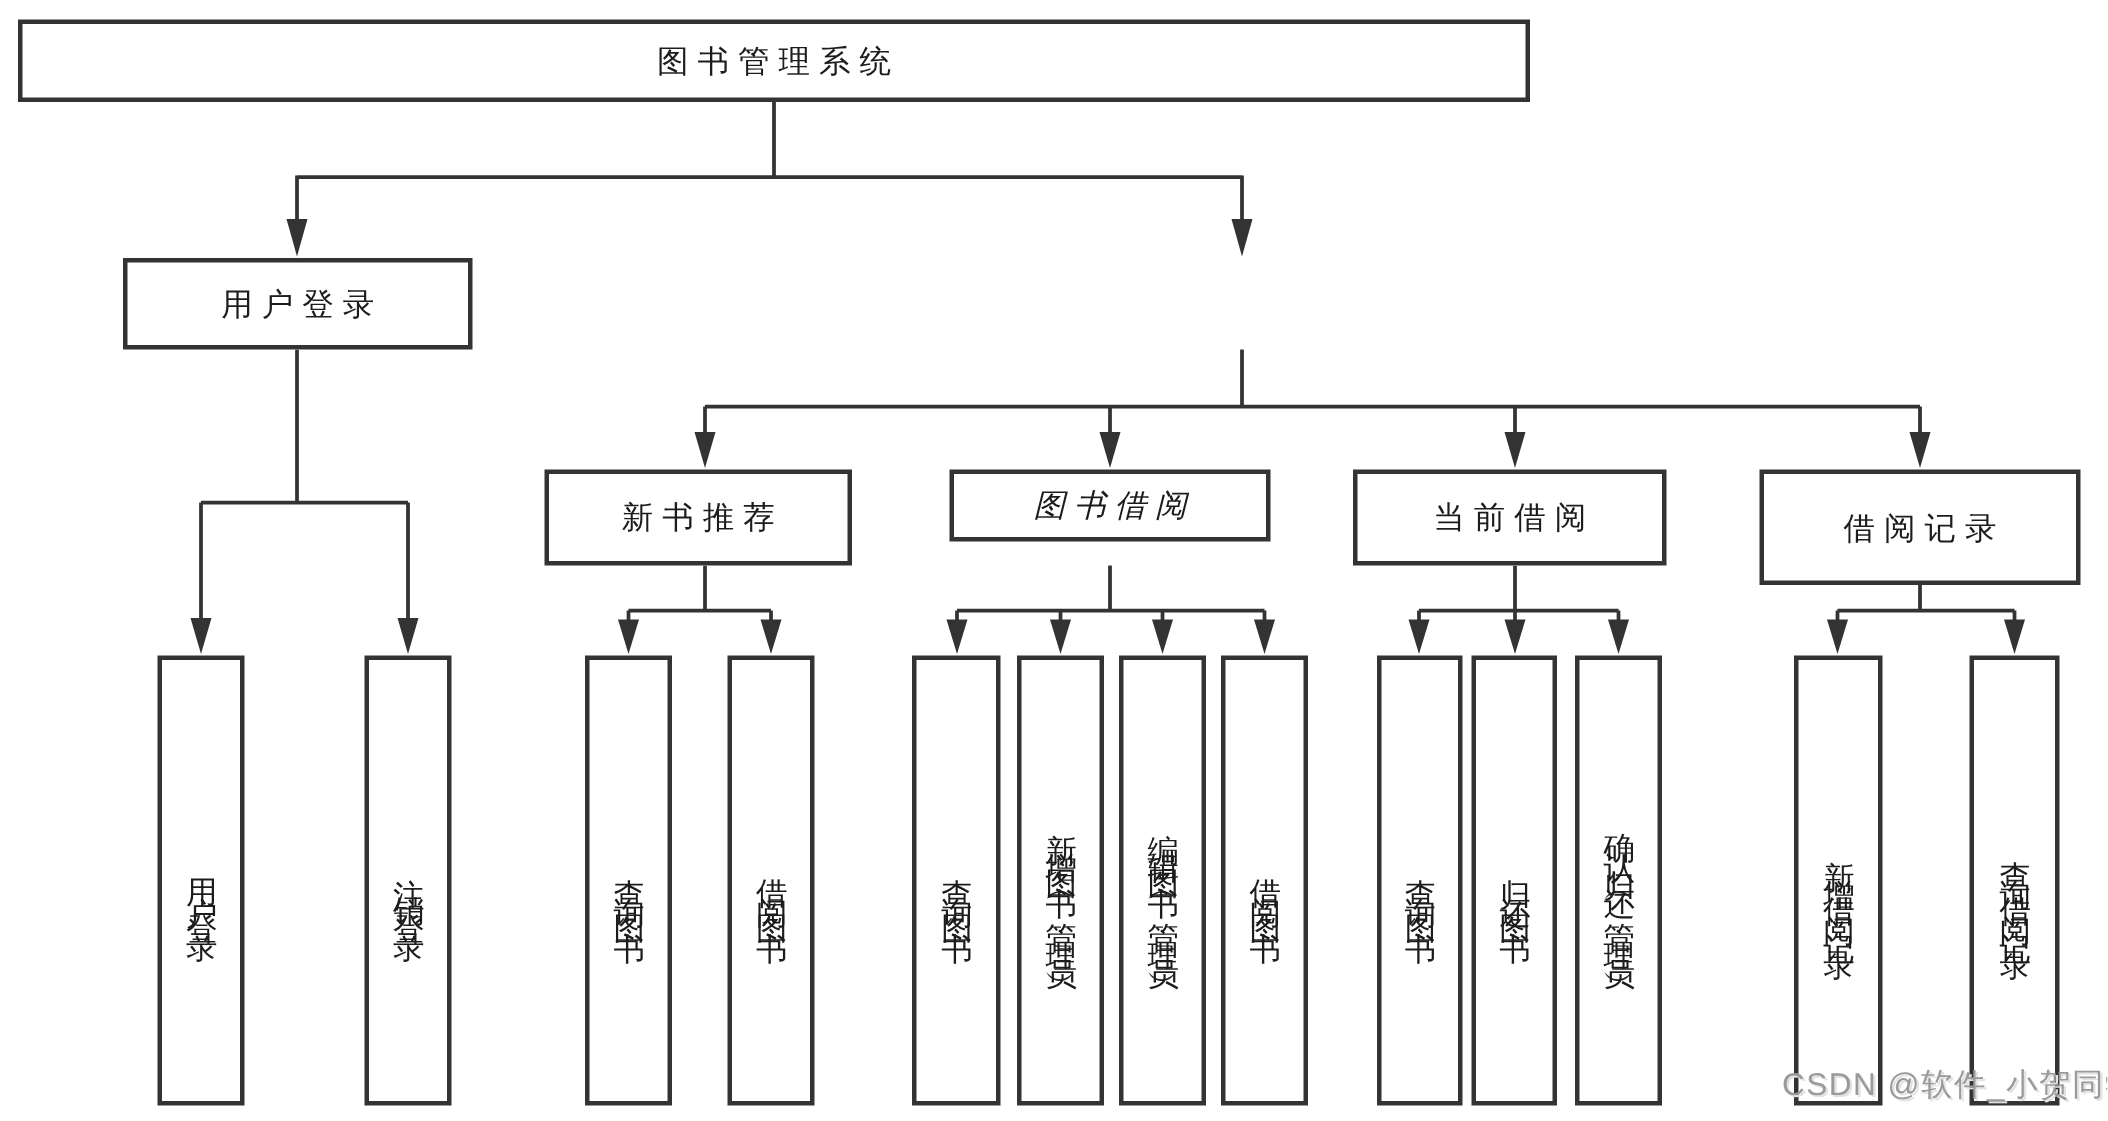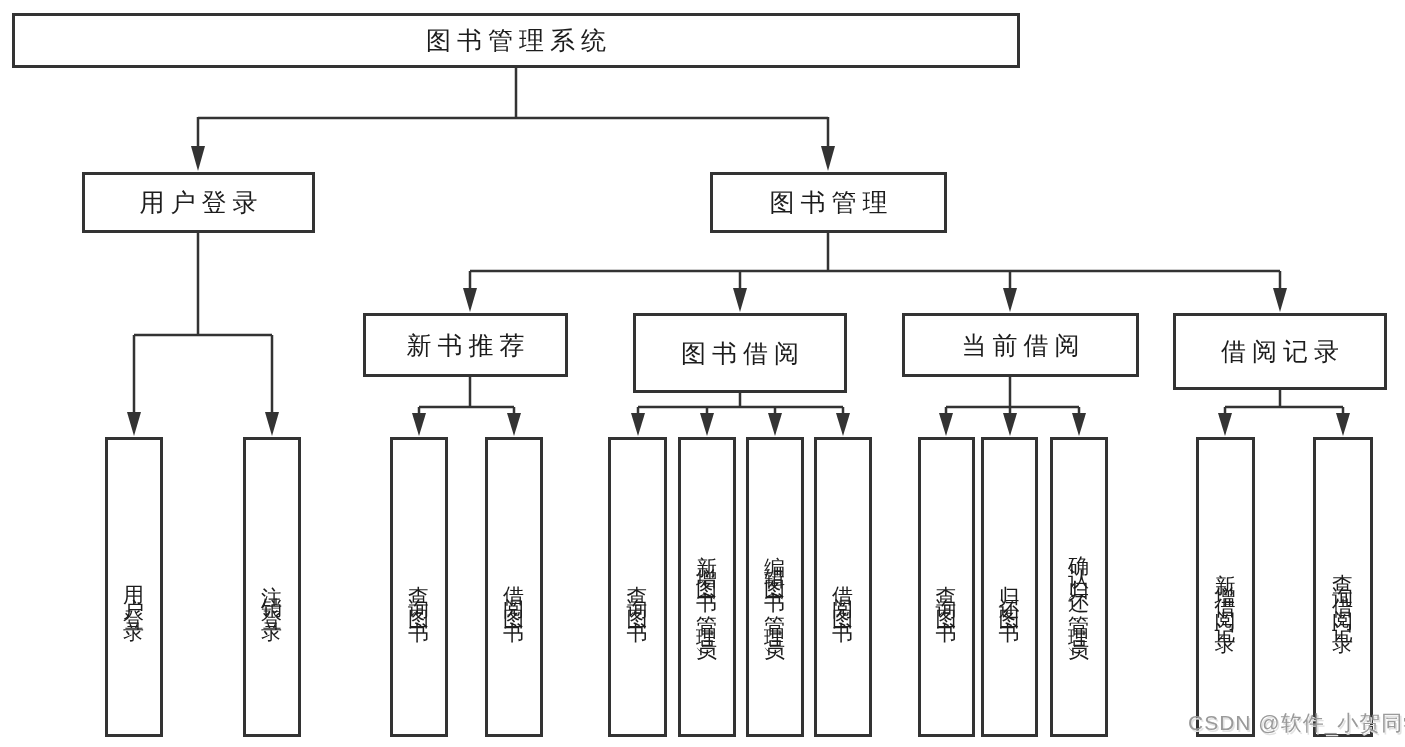--- a/index.html
+++ b/index.html
@@ -27,21 +27,21 @@
     position: absolute;
     background: #ffffff;
     border: 3px solid #333333;
     box-sizing: border-box;
     display: flex;
     align-items: center;
     justify-content: center;
     color: #1c1c1c;
   }
   .node span {
-    font-size: 25px;
+    font-size: 21px;
     letter-spacing: 6px;
     margin-right: -6px; 
     white-space: nowrap;
   }
   .leaf span {
     writing-mode: vertical-rl;
     text-orientation: mixed;
     font-size: 21px;
     line-height: 1.1;
     letter-spacing: 12px;
@@ -111,31 +111,28 @@
     </g>
   </svg>
 
   <div class="node" style="left:12px; top:13px; width:1008px; height:55px;">
     <span>图书管理系统</span>
   </div>
 
   <div class="node" style="left:82px; top:172px; width:233px; height:61px;">
     <span>用户登录</span>
   </div>
-  <div class="node" style="left:710px; top:172px; width:237px; height:61px;">
-    <span>图书管理</span>
-  </div>
 
   <div class="node" style="left:363px; top:313px; width:205px; height:64px;">
     <span>新书推荐</span>
   </div>
-  <div class="node" style="left:633px; top:313px; width:214px; height:80px;">
+  <div class="node" style="left:633px; top:313px; width:214px; height:48px;font-style:italic;">
     <span>图书借阅</span>
   </div>
-  <div class="node" style="left:902px; top:313px; width:237px; height:64px;">
+  <div class="node" style="left:902px; top:313px; width:209px; height:64px;">
     <span>当前借阅</span>
   </div>
   <div class="node" style="left:1173px; top:313px; width:214px; height:77px;">
     <span>借阅记录</span>
   </div>
 
   <div class="leaf" style="left:105px; top:437px; width:58px; height:300px;">
     <span>用户登录</span>
   </div>
   <div class="leaf" style="left:243px; top:437px; width:58px; height:300px;">

